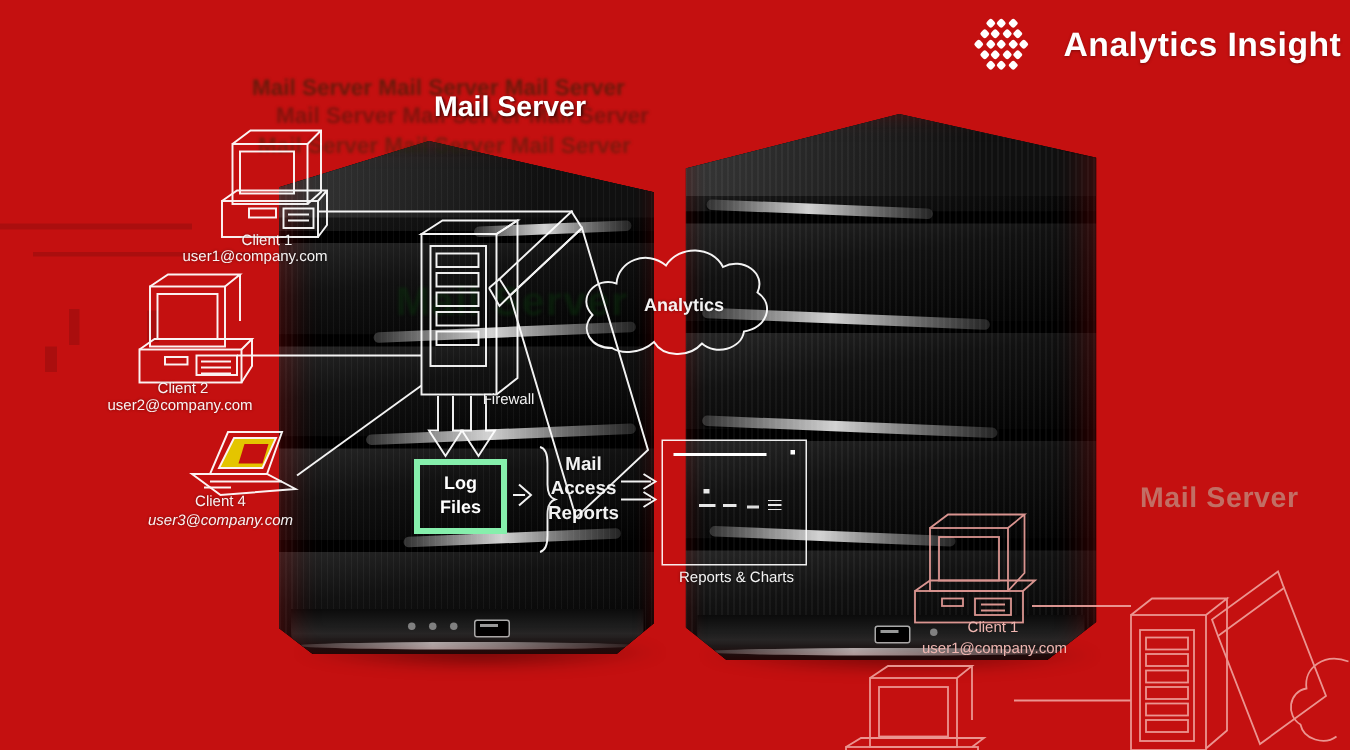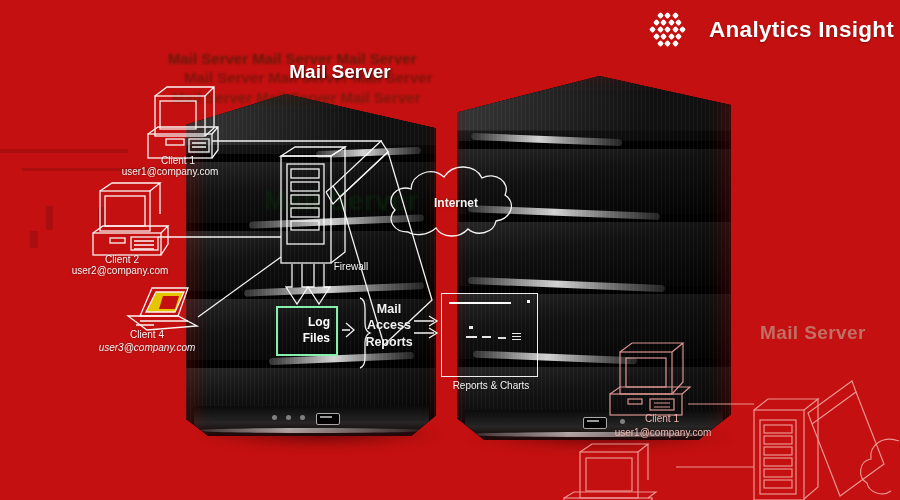--- a/index.html
+++ b/index.html
@@ -64,26 +64,26 @@
   .lineart{position:absolute;left:0;top:0;z-index:4;}
 
   
   .lbl{position:absolute;z-index:5;color:rgba(255,255,255,.95);font-size:10px;
        text-align:center;text-shadow:0 0 2px rgba(0,0,0,.45);}
   .title{left:260px;top:61px;width:160px;font-size:19px;font-weight:bold;color:#fff;
          text-shadow:1px 1px 2px rgba(0,0,0,.65);}
   .c1l{left:138px;top:155px;width:80px;}   .c1e{left:110px;top:166px;width:120px;}
   .c2l{left:82px;top:254px;width:80px;}    .c2e{left:60px;top:265px;width:120px;}
   .c3l{left:107px;top:329px;width:80px;}   .c3e{left:87px;top:342px;width:120px;font-style:italic;}
-  .fwl{left:312px;top:261px;width:78px;}
+  .fwl{left:300px;top:261px;width:78px;}
   .netl{left:413px;top:196px;width:86px;font-weight:bold;font-size:12px;}
   .repl{left:441px;top:380px;width:100px;}
   .logbox{position:absolute;z-index:5;left:276px;top:306px;width:62px;height:50px;
-          border:2px solid #86efac;display:flex;align-items:center;justify-content:center;
-          color:#fff;font-weight:bold;font-size:12px;line-height:1.3;text-align:right;padding:0 6px;box-sizing:border-box;}
+          border:4px solid #86efac;display:flex;align-items:center;justify-content:center;
+          color:#fff;font-weight:bold;font-size:12px;line-height:1.3;text-align:center;padding:0 6px;box-sizing:border-box;}
   .monl{left:355px;top:301px;width:68px;font-weight:bold;font-size:12.5px;line-height:1.3;}
   .repbox{position:absolute;z-index:5;left:441px;top:293px;width:97px;height:84px;
           border:1.5px solid rgba(255,255,255,.92);box-sizing:border-box;}
   .rep-line{position:absolute;left:7px;top:8px;width:62px;height:2px;background:#fff;}
   .rep-dot{position:absolute;right:7px;top:6px;width:3px;height:3px;background:#fff;}
   .rep-m1{position:absolute;left:27px;top:32px;width:4px;height:3px;background:#fff;opacity:.9;}
   .rep-m2{position:absolute;left:24px;top:42px;width:11px;height:2px;background:#fff;opacity:.9;}
   .rep-m3{position:absolute;left:40px;top:42px;width:9px;height:2px;background:#fff;opacity:.9;}
   .rep-m4{position:absolute;left:56px;top:43px;width:8px;height:2px;background:#fff;opacity:.85;}
   .rep-m5{position:absolute;left:70px;top:38px;width:9px;height:8px;opacity:.9;
@@ -298,21 +298,21 @@
   <div class="lbl title">Mail Server</div>
 
   <div class="lbl c1l">Client 1</div>
   <div class="lbl c1e">user1@company.com</div>
   <div class="lbl c2l">Client 2</div>
   <div class="lbl c2e">user2@company.com</div>
   <div class="lbl c3l">Client 4</div>
   <div class="lbl c3e">user3@company.com</div>
 
   <div class="lbl fwl">Firewall</div>
-  <div class="lbl netl">Internet</div>
+  <div class="lbl netl">Analytics</div>
 
   <div class="logbox">
     <span>Log Files</span>
   </div>
 
   <div class="lbl monl">Mail Access Reports</div>
 
   <div class="repbox">
     <span class="rep-line"></span>
     <span class="rep-dot"></span>

